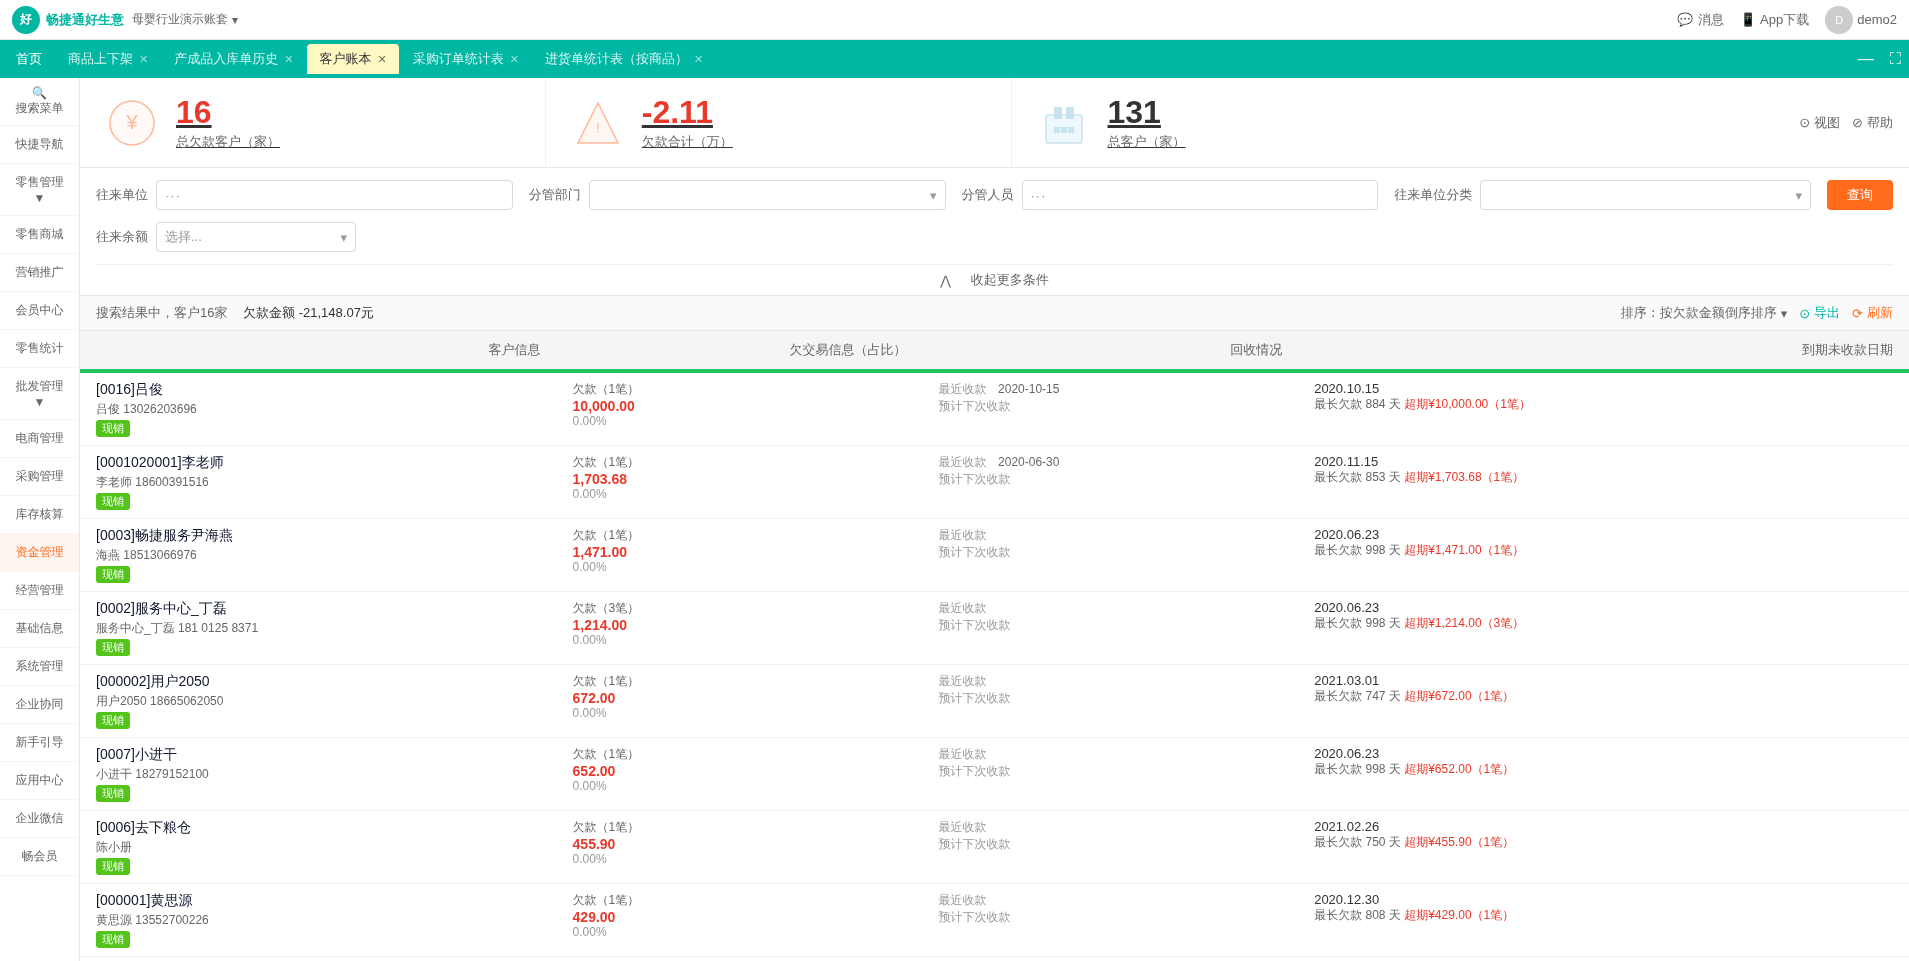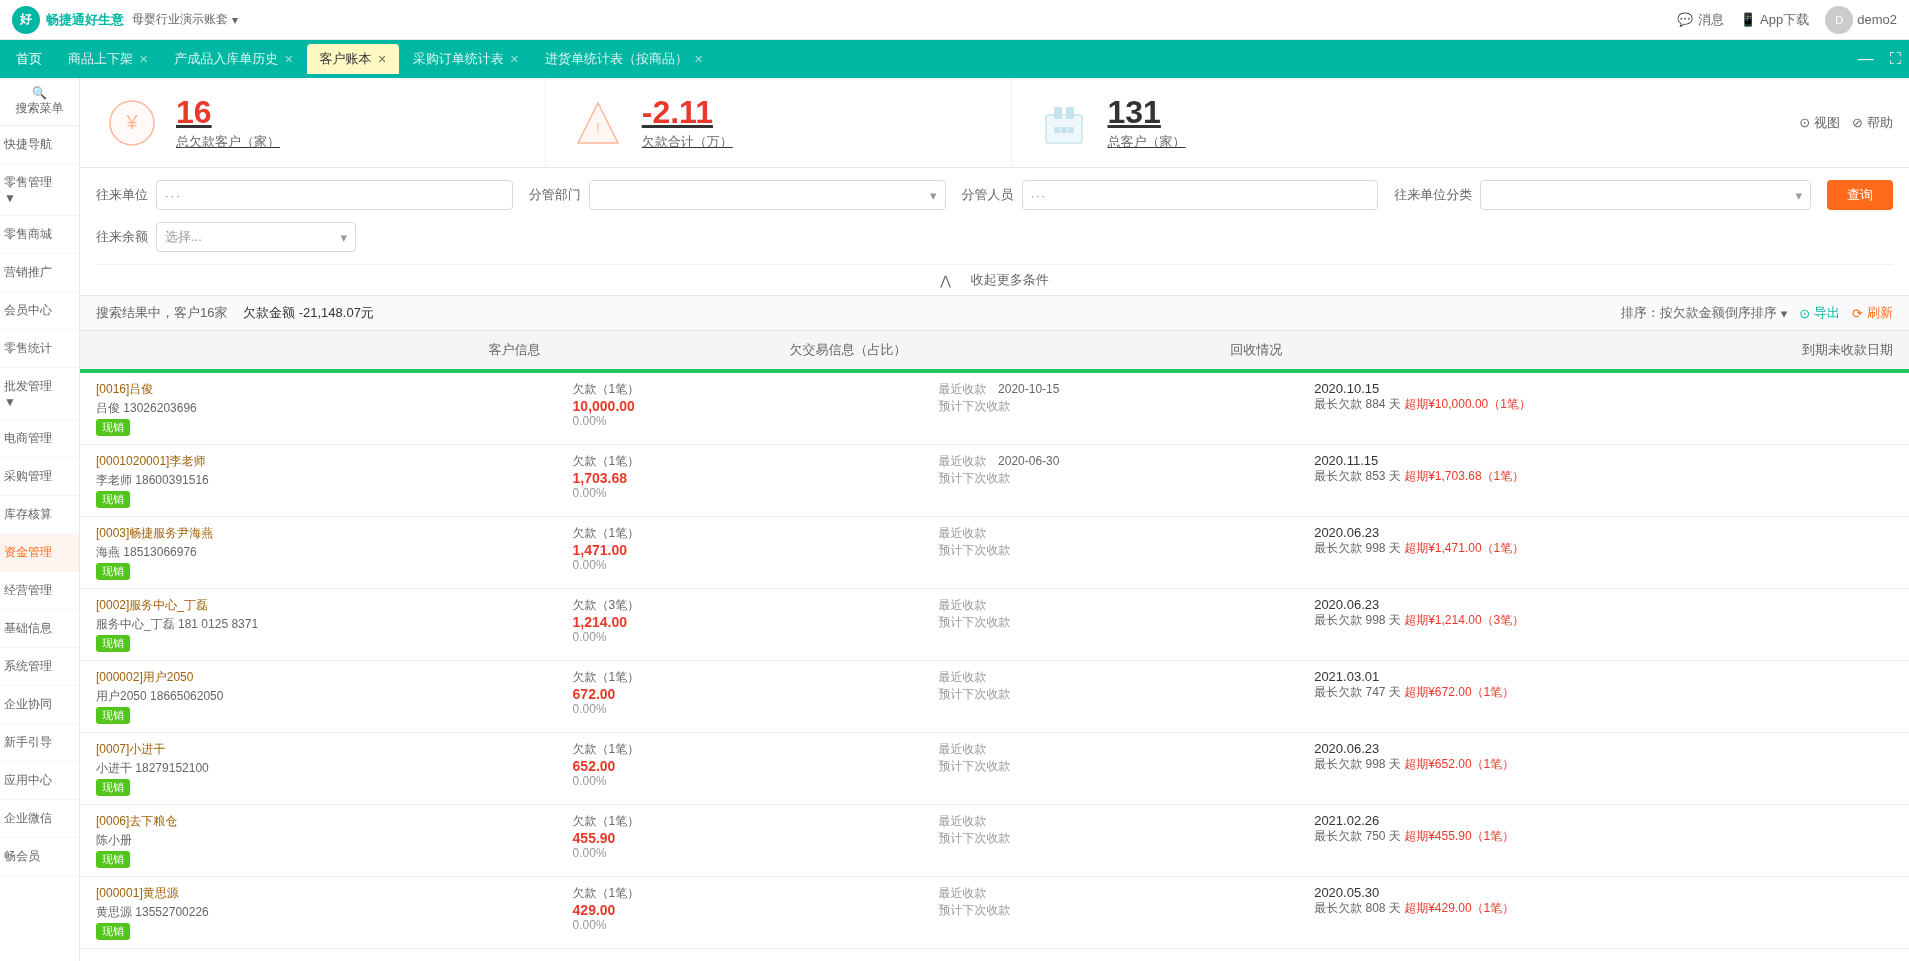--- a/index.html
+++ b/index.html
@@ -24,21 +24,21 @@
     .tab-close { font-size: 11px; opacity: 0.7; cursor: pointer; }
     .tab-bar-right { margin-left: auto; display: flex; align-items: center; gap: 8px; }
     .tab-bar-btn { color: rgba(255,255,255,0.9); cursor: pointer; font-size: 16px; padding: 2px 4px; }
 
     
     .main-layout { display: flex; flex: 1; overflow: hidden; }
 
     
     .sidebar { width: 80px; background: #fff; border-right: 1px solid #e8e8e8; display: flex; flex-direction: column; overflow-y: auto; }
     .sidebar-search { padding: 8px 6px; border-bottom: 1px solid #f0f0f0; text-align: center; font-size: 12px; color: #666; cursor: pointer; }
-    .sidebar-item { padding: 10px 4px; text-align: left; font-size: 12px; color: #666; cursor: pointer; border-bottom: 1px solid #f5f5f5; }
+    .sidebar-item { padding: 10px 4px; text-align: center; font-size: 12px; color: #666; cursor: pointer; border-bottom: 1px solid #f5f5f5; }
     .sidebar-item.active { color: #ff6b1a; background: #fff5f0; }
 
     
     .content { flex: 1; display: flex; flex-direction: column; overflow: hidden; background: #f5f5f5; }
 
     
     .stats-row { background: #fff; display: flex; padding: 0; border-bottom: 1px solid #e8e8e8; min-height: 80px; }
     .stat-card { flex: 1; padding: 16px 24px; display: flex; align-items: center; gap: 16px; border-right: 1px solid #f0f0f0; }
     .stat-icon { width: 56px; height: 56px; display: flex; align-items: center; justify-content: center; opacity: 0.7; }
     .stat-icon svg { width: 48px; height: 48px; }
@@ -69,21 +69,21 @@
     .action-btn { display: flex; align-items: center; gap: 4px; cursor: pointer; }
     .action-btn.green { color: #00b7a4; }
     .action-btn.orange { color: #ff6b1a; }
 
     
     .table-container { flex: 1; overflow-y: auto; background: #fff; }
     table { width: 100%; border-collapse: collapse; }
     thead tr { background: #f5f5f5; }
     th { padding: 10px 16px; text-align: right; font-size: 13px; color: #666; font-weight: normal; border-bottom: 4px solid #22c55e; white-space: nowrap; }
     td { padding: 8px 16px; border-bottom: 1px solid #f0f0f0; vertical-align: top; font-size: 13px; }
-    .customer-name { color: #a16207; cursor: pointer; font-size: 12px; }
+    .customer-name { color: #0f172a; cursor: pointer; font-size: 14px; }
     .customer-sub { font-size: 12px; color: #666; margin-top: 2px; }
     .tag { display: inline-block; padding: 1px 6px; border-radius: 3px; font-size: 11px; margin-top: 2px; }
     .tag.green { background: #52c41a; color: #fff; }
     .debt-amount { color: #e8392a; font-size: 14px; font-weight: bold; }
     .debt-count { font-size: 12px; color: #666; }
     .debt-percent { font-size: 12px; color: #999; }
     .recover-label { font-size: 12px; color: #999; }
     .recover-date { font-size: 12px; color: #666; }
     .overdue-text { color: #e8392a; font-size: 12px; cursor: pointer; }
     .overdue-date { font-size: 13px; color: #333; }
@@ -555,21 +555,21 @@
     <td>
       <div>
         <span class="recover-label">最近收款</span>
         <span class="recover-date" style="margin-left:8px;"></span>
       </div>
       <div>
         <span class="recover-label">预计下次收款</span>
       </div>
     </td>
     <td>
-      <div class="overdue-date">2020.05.30</div>
+      <div class="overdue-date">2020.12.30</div>
       <div class="overdue-days">最长欠款 808 天
         <span class="overdue-text"> 超期¥429.00（1笔）</span>
       </div>
     </td>
   </tr>
           </tbody>
       </table>
     </div>
 
   </div>

